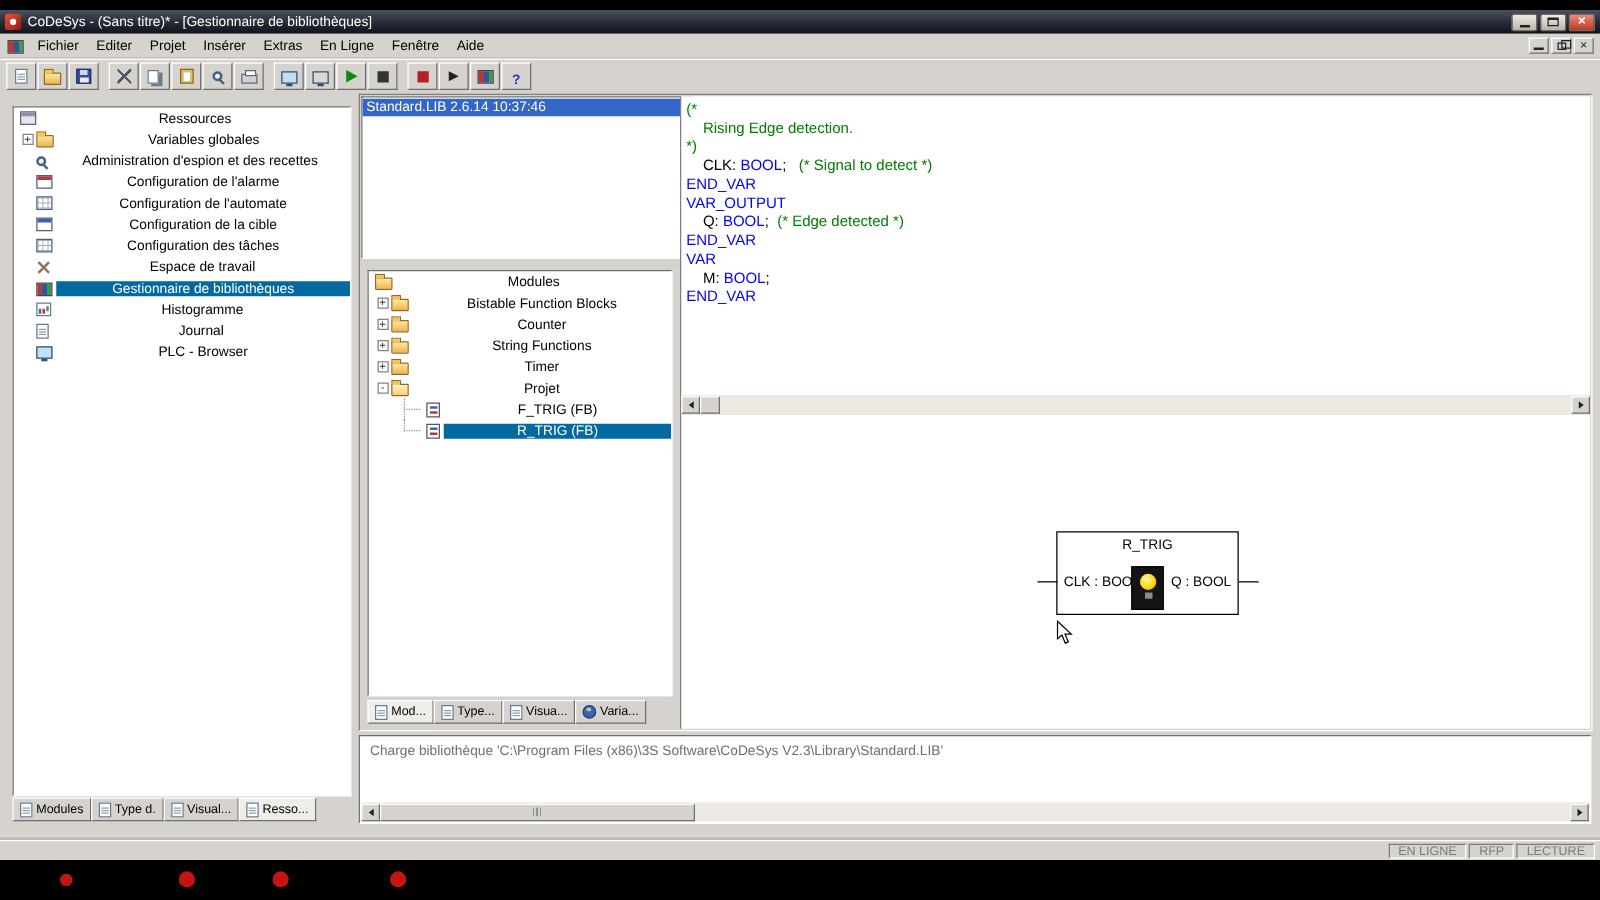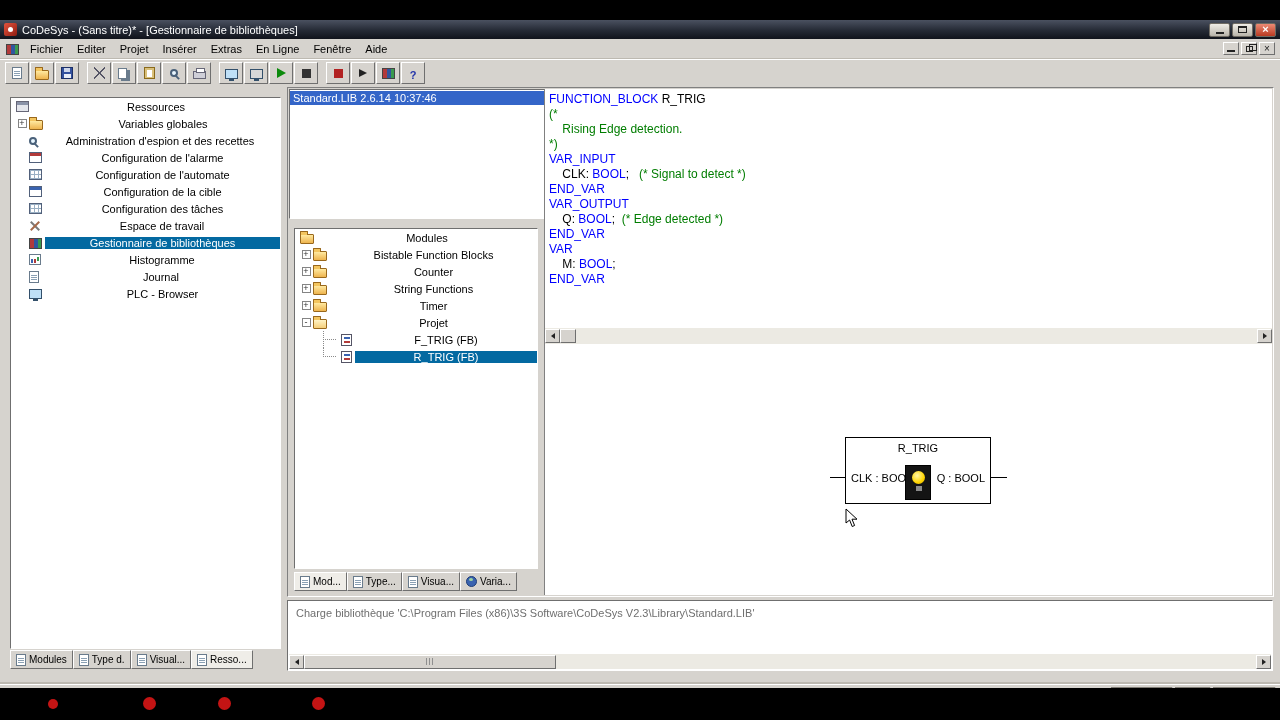--- a/index.html
+++ b/index.html
@@ -7,21 +7,21 @@
   body { font-family:"Liberation Sans", sans-serif; font-size:11px; color:#000; }
   .screen { position:relative; width:1280px; height:720px; background:#000; overflow:hidden; }
 
   
   .letterbox { position:absolute; left:0; width:1280px; background:#000; }
   .letterbox.top { top:0; height:8px; }
   .letterbox.bottom { top:688px; height:32px; }
   .dot { position:absolute; border-radius:50%; background:#c41414; }
 
   
-  .app { position:absolute; left:0; top:20px; width:1280px; height:680px; background:#d6d3ce; }
+  .app { position:absolute; left:0; top:8px; width:1280px; height:680px; background:#d6d3ce; }
 
   
   .titlebar { position:absolute; left:0; top:0; width:100%; height:19px;
     background:linear-gradient(180deg,#4a5160 0%,#252a35 55%,#10131b 100%);
     color:#fff; display:flex; align-items:center; padding:0 4px; }
   .app-icon { width:13px; height:13px; margin-right:5px; border-radius:2px;
     background:linear-gradient(135deg,#e5533d,#8f1d12); position:relative; flex:none; }
   .app-icon::after { content:""; position:absolute; left:4px; top:4px; width:5px; height:5px;
     background:#fff; border-radius:50%; }
   .title-text { white-space:nowrap; }
@@ -458,25 +458,23 @@
             <span>Visua...</span>
           </div>
           <div class="ptab">
             <span class="ic ic-globe"></span>
             <span>Varia...</span>
           </div>
         </div>
 
       <div class="code-col">
         <div class="code">
-            <div class="code-line"><span class="c-kw">FUNCTION_BLOCK</span><span class="c-txt"> R_TRIG</span></div>
             <div class="code-line"><span class="c-com">(*</span></div>
             <div class="code-line"><span class="c-com">    Rising Edge detection.</span></div>
             <div class="code-line"><span class="c-com">*)</span></div>
-            <div class="code-line"><span class="c-kw">VAR_INPUT</span></div>
             <div class="code-line"><span class="c-txt">    CLK: </span><span class="c-kw">BOOL</span><span class="c-txt">;   </span><span class="c-com">(* Signal to detect *)</span></div>
             <div class="code-line"><span class="c-kw">END_VAR</span></div>
             <div class="code-line"><span class="c-kw">VAR_OUTPUT</span></div>
             <div class="code-line"><span class="c-txt">    Q: </span><span class="c-kw">BOOL</span><span class="c-txt">;  </span><span class="c-com">(* Edge detected *)</span></div>
             <div class="code-line"><span class="c-kw">END_VAR</span></div>
             <div class="code-line"><span class="c-kw">VAR</span></div>
             <div class="code-line"><span class="c-txt">    M: </span><span class="c-kw">BOOL</span><span class="c-txt">;</span></div>
             <div class="code-line"><span class="c-kw">END_VAR</span></div>
           </div>
       </div>

